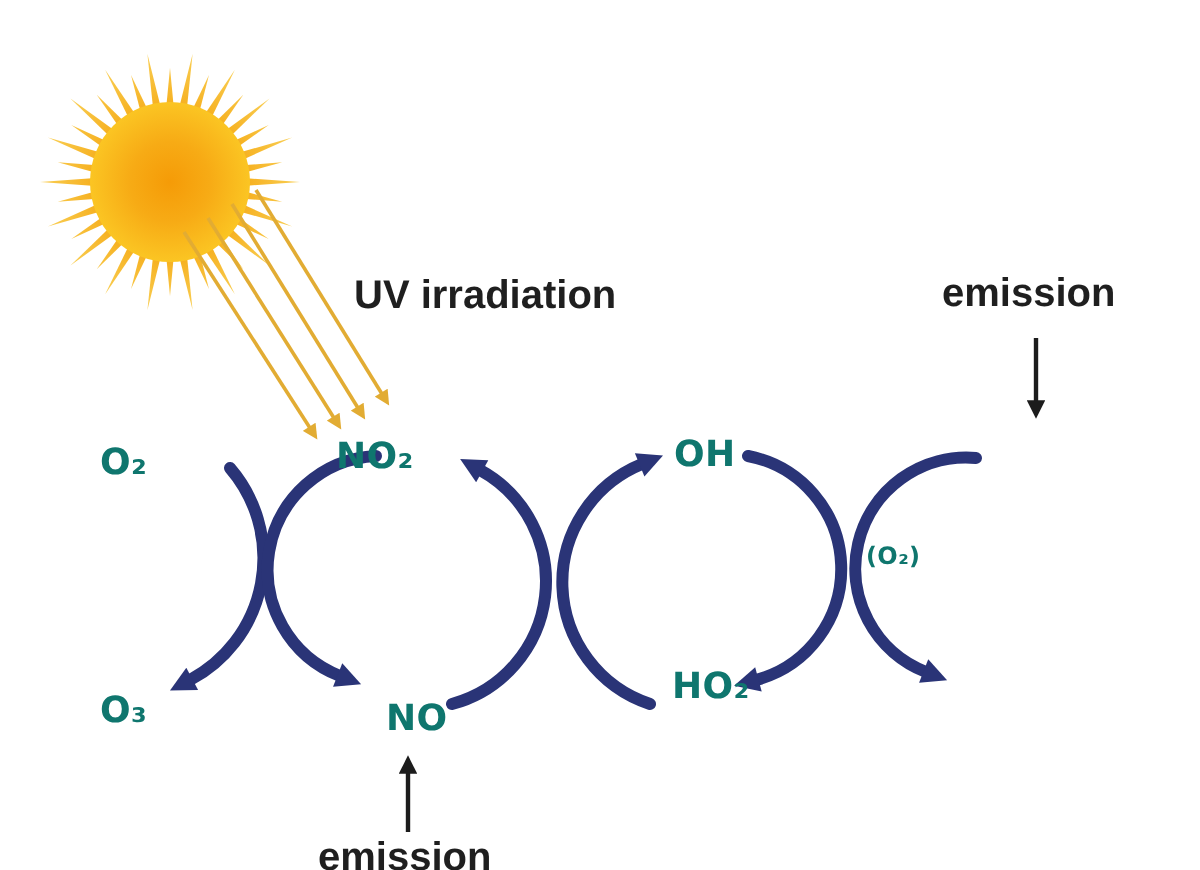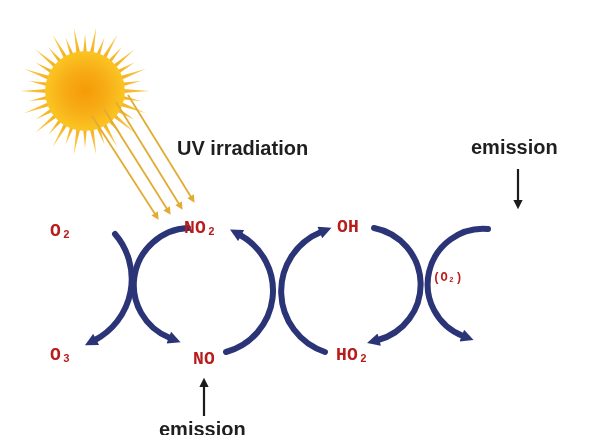--- a/index.html
+++ b/index.html
@@ -8,27 +8,26 @@
     width: 590px;
     height: 435px;
     background: #ffffff;
     overflow: hidden;
     font-family: "DejaVu Sans", "Liberation Sans", sans-serif;
     margin-top: 16px;
   }
   .stage svg.layer { position: absolute; left: 0; top: 0; }
   .lbl {
     position: absolute;
-    color: #b91c1c;
+    color: #0f766e;
     font-size: 18px;
     font-weight: 600;
     line-height: 1.1;
     white-space: nowrap;
     letter-spacing: 0.2px;
-    font-family: Liberation Mono, monospace;
   }
   .lbl.small { font-size: 12px; font-weight: 600; }
   .caption {
     position: absolute;
     color: #1f1f1f;
     font-size: 20px;
     font-weight: 700;
     line-height: 1.1;
     white-space: nowrap;
     font-family: "Liberation Sans", "DejaVu Sans", sans-serif;
@@ -124,18 +123,18 @@
       <line x1="204" y1="400" x2="204" y2="370" marker-end="url(#blackHead)"></line>
     </g>
   </svg>
 
   <div class="caption" style="left:177px; top:121px;">UV irradiation</div>
   <div class="caption" style="left:471px; top:120px;">emission</div>
   <div class="caption" style="left:159px; top:402px;">emission</div>
 
   <div class="lbl" style="left:50px;  top:206px;">O₂</div>
   <div class="lbl" style="left:50px;  top:330px;text-align:center;">O₃</div>
-  <div class="lbl" style="left:184px; top:203px;">NO₂</div>
+  <div class="lbl" style="left:168px; top:203px;">NO₂</div>
   <div class="lbl" style="left:193px; top:334px;">NO</div>
   <div class="lbl" style="left:337px; top:202px;">OH</div>
-  <div class="lbl" style="left:336px; top:330px;">HO₂</div>
+  <div class="lbl" style="left:336px; top:318px;">HO₂</div>
   <div class="lbl small" style="left:433px; top:256px;">(O₂)</div>
 </div>
 
 </body></html>

